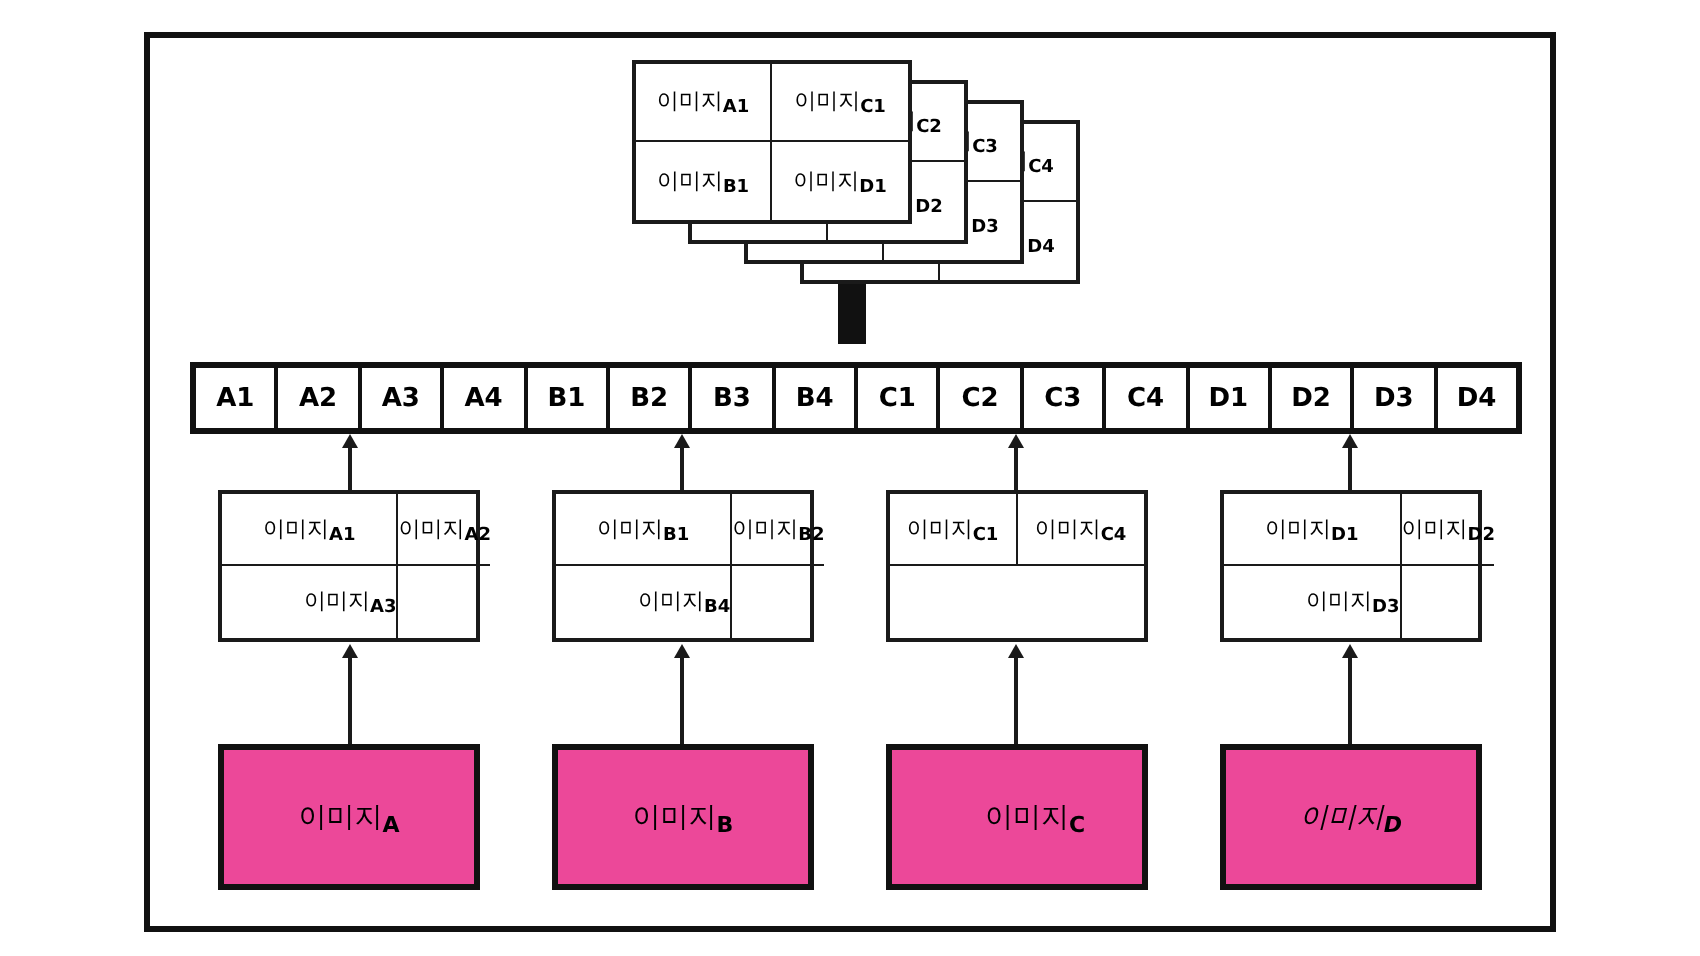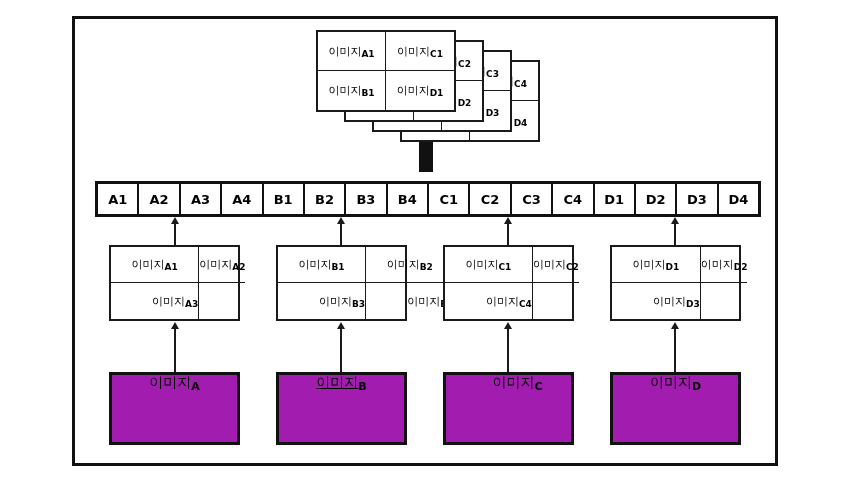--- a/index.html
+++ b/index.html
@@ -121,22 +121,23 @@
   .tile-grid .cell:nth-child(3),
   .tile-grid .cell:nth-child(4) { border-bottom: none; margin-left: 41px; }
 
   
   .source-box {
     position: absolute;
     width: 131px;
     height: 73px;
     box-sizing: border-box;
     border: 3px solid #111111;
-    background: #a21caf;
-    display: flex;
+    background: #ec4899;
+    display: flex;
+    align-items: center;
     justify-content: center;
   }
   .source-box .lbl { font-size: 14px; }
   .source-box .lbl sub { font-size: 11px; top: 3px; }
 
   
   .thin-arrow {
     position: absolute;
     width: 2px;
     background: #1a1a1a;
@@ -280,33 +281,27 @@
   </div>
 
   <div class="tile-grid" style="left:276px; top:245px;">
     <div class="cell">
         <span class="lbl"><span>이미지</span><sub>B1</sub></span>
       </div>
     <div class="cell">
         <span class="lbl"><span>이미지</span><sub>B2</sub></span>
       </div>
     <div class="cell">
-        <span class="lbl"><span>이미지</span><sub>B3</sub></span>
-      </div>
-    <div class="cell">
         <span class="lbl"><span>이미지</span><sub>B4</sub></span>
       </div>
   </div>
 
   <div class="tile-grid" style="left:443px; top:245px;">
     <div class="cell">
         <span class="lbl"><span>이미지</span><sub>C1</sub></span>
-      </div>
-    <div class="cell">
-        <span class="lbl"><span>이미지</span><sub>C2</sub></span>
       </div>
     <div class="cell">
         <span class="lbl"><span>이미지</span><sub>C4</sub></span>
       </div>
   </div>
 
   <div class="tile-grid" style="left:610px; top:245px;">
     <div class="cell">
         <span class="lbl"><span>이미지</span><sub>D1</sub></span>
       </div>
@@ -319,23 +314,23 @@
   </div>
 
   <div class="thin-arrow" style="left:174px; top:328px; height:44px;"></div>
   <div class="thin-arrow" style="left:340px; top:328px; height:44px;"></div>
   <div class="thin-arrow" style="left:507px; top:328px; height:44px;"></div>
   <div class="thin-arrow" style="left:674px; top:328px; height:44px;"></div>
 
   <div class="source-box" style="left:109px; top:372px;">
     <span class="lbl"><span>이미지</span><sub>A</sub></span>
   </div>
-  <div class="source-box" style="left:276px; top:372px;text-decoration:underline;">
+  <div class="source-box" style="left:276px; top:372px;">
     <span class="lbl"><span>이미지</span><sub>B</sub></span>
   </div>
   <div class="source-box" style="left:443px; top:372px;padding-left:18px;">
     <span class="lbl"><span>이미지</span><sub>C</sub></span>
   </div>
-  <div class="source-box" style="left:610px; top:372px;">
+  <div class="source-box" style="left:610px; top:372px;font-style:italic;">
     <span class="lbl"><span>이미지</span><sub>D</sub></span>
   </div>
 
 </div>
 
 </body></html>

